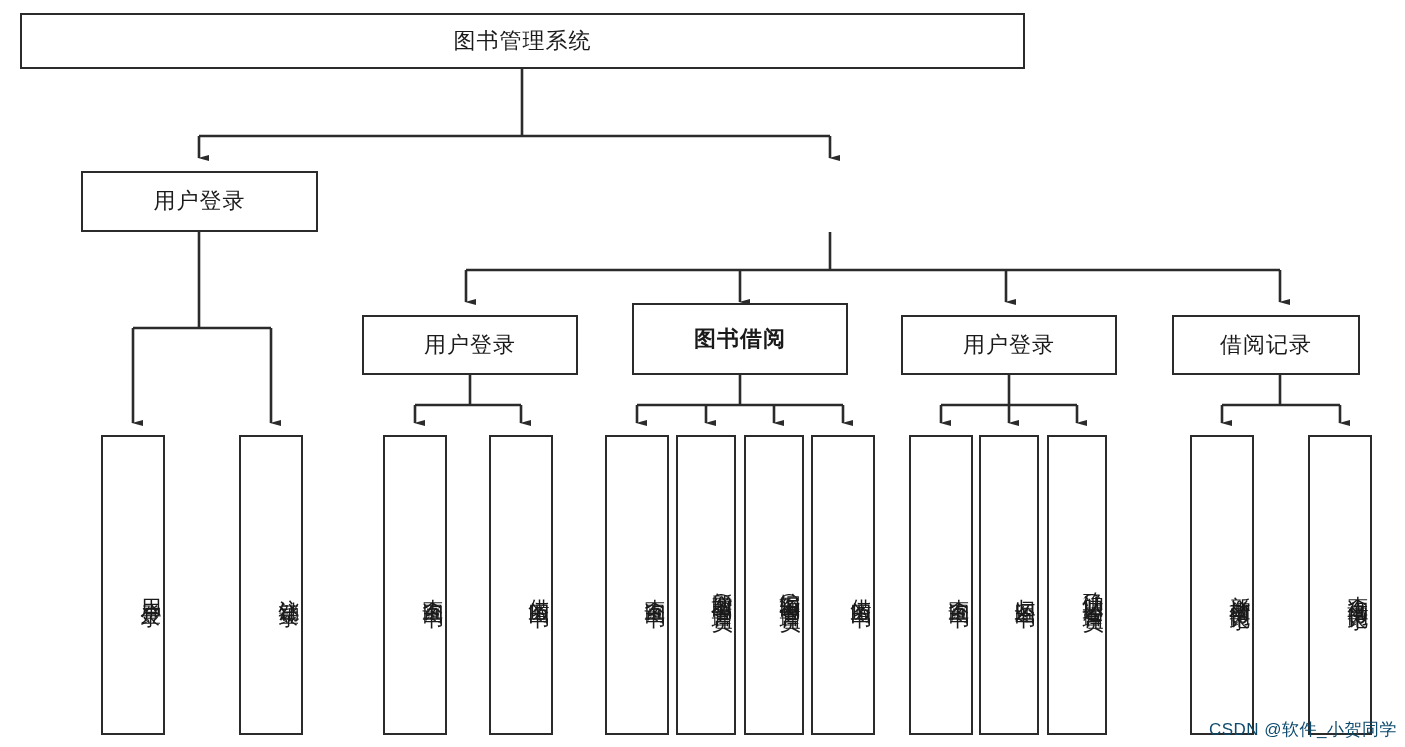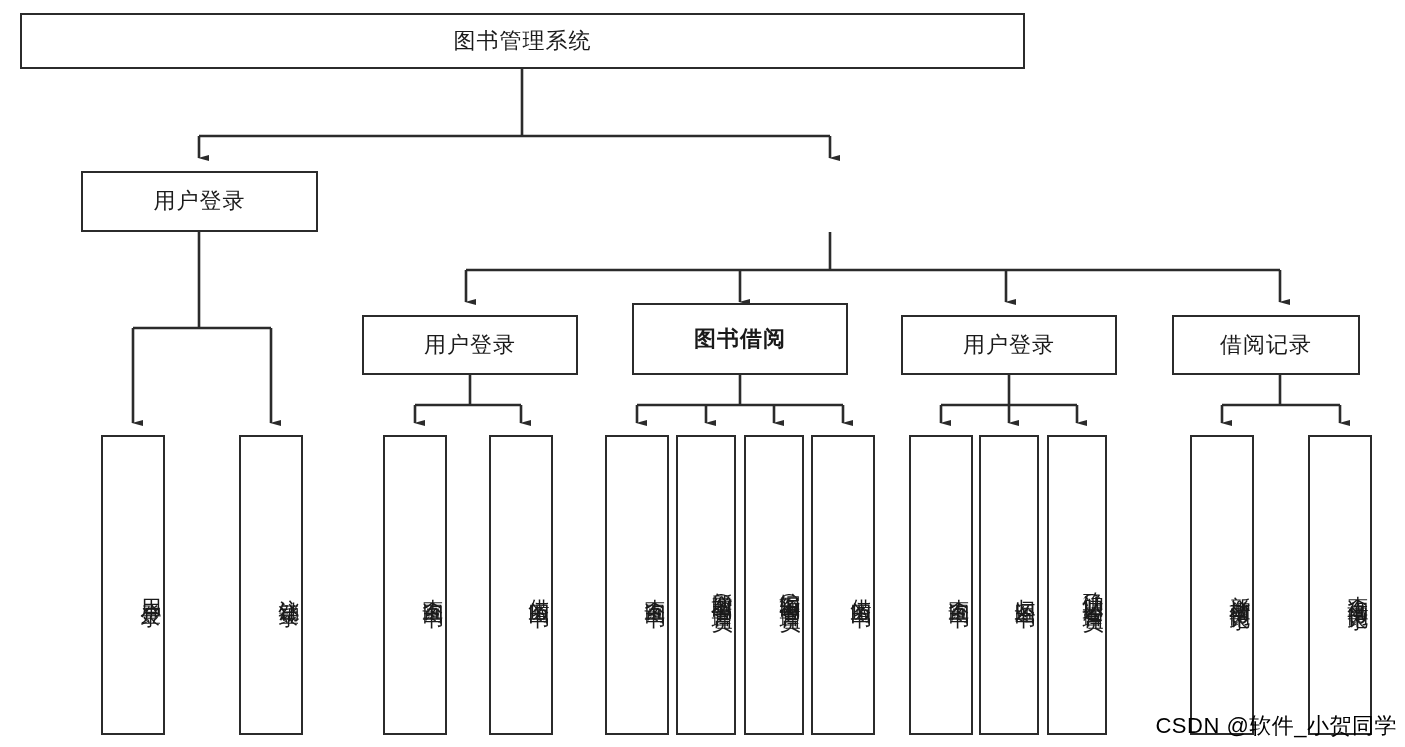--- a/index.html
+++ b/index.html
@@ -52,22 +52,22 @@
   }
   .node .lbl {
     writing-mode: inherit;
     text-orientation: inherit;
     white-space: nowrap;
   }
   #watermark {
     position: absolute;
     right: 8px;
     bottom: 6px;
-    font-size: 22px;
-    color: #000000;
+    font-size: 17px;
+    color: #0c4a6e;
     letter-spacing: 0.5px;
     white-space: nowrap;
   }
 </style>
 </head>
 <body>
 
 <div id="canvas">
 
   <svg class="wires" viewBox="0 0 1405 747" xmlns="http://www.w3.org/2000/svg">

